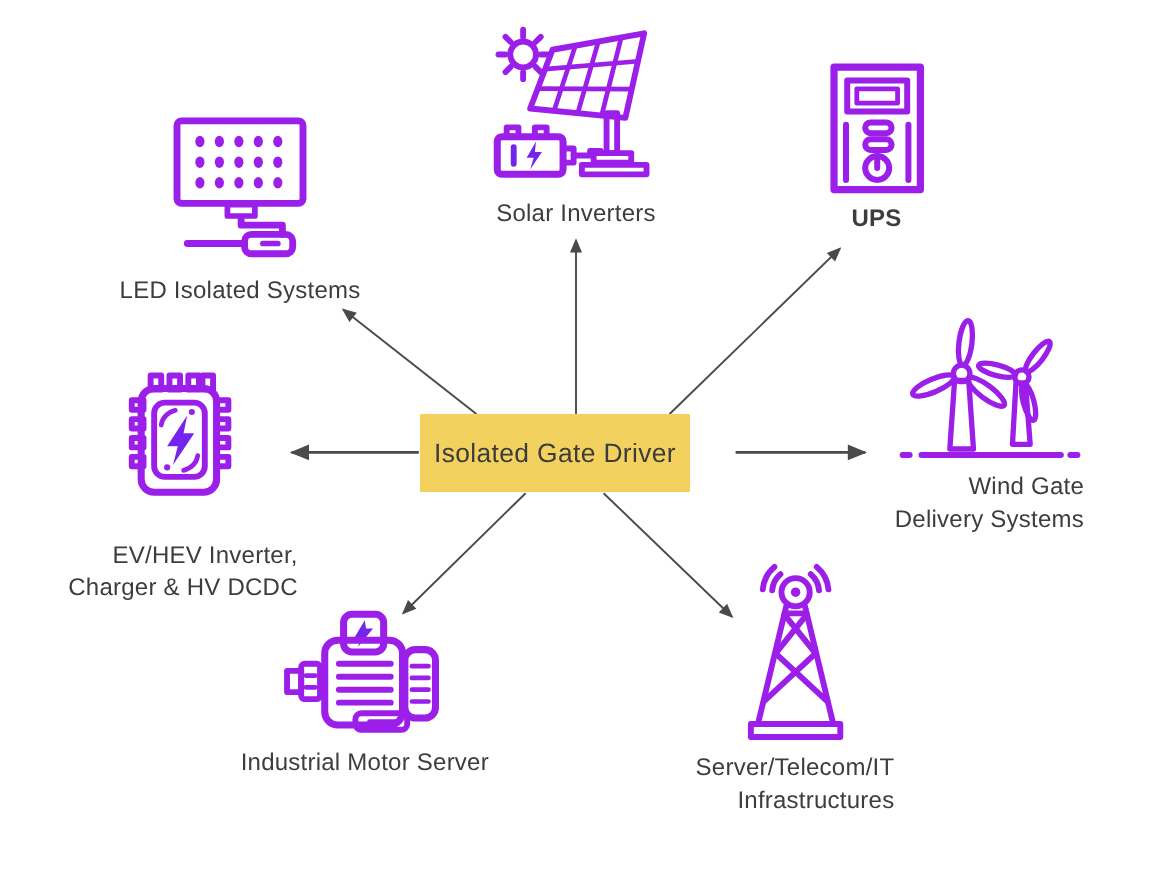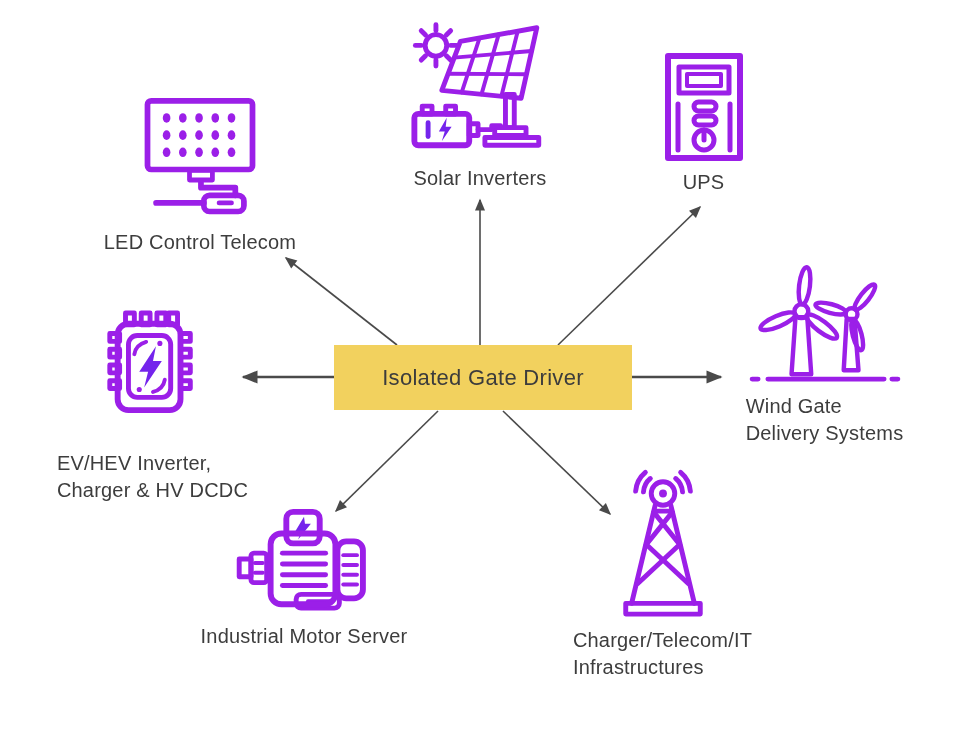--- a/index.html
+++ b/index.html
@@ -5,22 +5,22 @@
   :root{
     --box-bg:#F2D15E; --icon-purple:#9B1FE8; --icon-accent:#7424EC;
     --arrow:#4A4A4A; --text:#3D3D3D; --background:#FFFFFF;
   }
   *{margin:0;padding:0;box-sizing:border-box;}
   body{font-family:"Liberation Sans","DejaVu Sans",sans-serif;background:var(--background);}
   .canvas{position:relative;width:960px;height:740px;background:var(--background);overflow:hidden;}
   .arrow-layer{position:absolute;left:0;top:0;width:960px;height:740px;pointer-events:none;}
   .arrow-layer line{stroke:var(--arrow);}
   .node{position:absolute;display:flex;flex-direction:column;align-items:center;gap:7px;}
-  .node .label{font-size:20px;line-height:1.34;color:var(--text);text-align:left;white-space:pre-line;letter-spacing:.2px;}
-  .center-box{position:absolute;left:334px;top:345px;width:298px;height:65px;background:var(--box-bg);
+  .node .label{font-size:20px;line-height:1.34;color:var(--text);text-align:right;white-space:pre-line;letter-spacing:.2px;}
+  .center-box{position:absolute;left:350px;top:345px;width:225px;height:65px;background:var(--box-bg);
     display:flex;align-items:center;justify-content:center;font-size:22px;color:#3C3C3C;letter-spacing:.3px;}
   svg .ps{stroke:var(--icon-purple);fill:none;stroke-linecap:round;stroke-linejoin:round;}
   svg .pf{fill:var(--icon-purple);stroke:none;}
   svg .as{stroke:var(--icon-accent);fill:none;stroke-linecap:round;stroke-linejoin:round;}
   svg .af{fill:var(--icon-accent);stroke:none;}
 </style>
 </head>
 <body>
 
 <div class="canvas">
@@ -66,21 +66,21 @@
           <ellipse cx="59" cy="59" rx="4" ry="5"></ellipse>
           <ellipse cx="76" cy="59" rx="4" ry="5"></ellipse>
           <ellipse cx="93" cy="59" rx="4" ry="5"></ellipse>
       </g>
       <rect class="ps" x="49" y="78" width="24" height="10" stroke-width="5"></rect>
       <path class="ps" d="M61 89 v7 h36 v8" stroke-width="6"></path>
       <rect class="ps" x="64" y="104" width="42" height="17" rx="6" stroke-width="6"></rect>
       <line class="ps" x1="80" y1="112" x2="93" y2="112" stroke-width="5"></line>
       <line class="ps" x1="14" y1="112" x2="64" y2="112" stroke-width="6"></line>
     </svg>
-    <div class="label">LED Control Telecom</div>
+    <div class="label">LED Isolated Systems</div>
   </div>
 
   <div class="node" style="left:385px;top:16px;width:190px;">
     <svg width="150" height="142" viewBox="0 0 150 145">
       <g>
         <circle class="ps" cx="30" cy="30" r="11" stroke-width="5"></circle>
         <g class="ps" stroke-width="5">
           <line x1="45" y1="30" x2="51" y2="30"></line>
             <line x1="40.6" y1="19.4" x2="45" y2="15"></line>
           <line x1="30" y1="15" x2="30" y2="9"></line>
@@ -110,21 +110,21 @@
         <rect class="ps" x="40" y="92" width="10" height="8" stroke-width="5"></rect>
         <line class="as" x1="22" y1="109" x2="22" y2="123" stroke-width="5"></line>
         <path class="af" d="M41 104 L33 118 h6 L36 128 L46 113 h-6 Z"></path>
         <rect class="ps" x="64" y="110" width="9" height="12" stroke-width="5"></rect>
         <path class="ps" d="M73 116 h14 v-4 h9" stroke-width="5"></path>
       </g>
     </svg>
     <div class="label">Solar Inverters</div>
   </div>
 
-  <div class="node" style="left:641px;top:52px;width:125px;">
+  <div class="node" style="left:668px;top:52px;width:125px;font-weight:bold;">
     <svg width="80" height="110" viewBox="0 0 80 110">
       <rect class="ps" x="4" y="4" width="72" height="102" stroke-width="6"></rect>
       <rect class="ps" x="15" y="15" width="50" height="26" stroke-width="5"></rect>
       <rect class="ps" x="23" y="22" width="34" height="12" stroke-width="4"></rect>
       <line class="ps" x1="14" y1="52" x2="14" y2="98" stroke-width="5"></line>
       <line class="ps" x1="66" y1="52" x2="66" y2="98" stroke-width="5"></line>
       <rect class="ps" x="30" y="50" width="22" height="9" rx="4.5" stroke-width="5"></rect>
       <rect class="ps" x="30" y="64" width="22" height="9" rx="4.5" stroke-width="5"></rect>
       <circle class="ps" cx="40" cy="88" r="10" stroke-width="5"></circle>
       <line class="ps" x1="40" y1="78" x2="40" y2="88" stroke-width="5"></line>
@@ -172,21 +172,21 @@
         <line x1="42" y1="38" x2="18" y2="138"></line>
         <line x1="58" y1="38" x2="82" y2="138"></line>
         <line x1="41" y1="44" x2="59" y2="44"></line>
         <line x1="40.5" y1="45" x2="67" y2="78"></line>
           <line x1="59.5" y1="45" x2="33" y2="78"></line>
         <line x1="33" y1="78" x2="76" y2="118"></line>
           <line x1="67" y1="78" x2="24" y2="118"></line>
       </g>
       <rect class="ps" x="12" y="138" width="76" height="11" stroke-width="5"></rect>
     </svg>
-    <div class="label">Charger/Telecom/IT
+    <div class="label">Server/Telecom/IT
 Infrastructures</div>
   </div>
 
   <div class="node" style="left:190px;top:508px;width:228px;">
     <svg width="140" height="108" viewBox="0 0 140 110">
       <rect class="ps" x="4" y="52" width="12" height="18" stroke-width="5"></rect>
       <rect class="ps" x="16" y="46" width="16" height="30" rx="3" stroke-width="5"></rect>
       <line class="ps" x1="20" y1="56" x2="28" y2="56" stroke-width="4"></line>
       <line class="ps" x1="20" y1="66" x2="28" y2="66" stroke-width="4"></line>
       <rect class="ps" x="104" y="34" width="26" height="58" rx="9" stroke-width="6"></rect>

